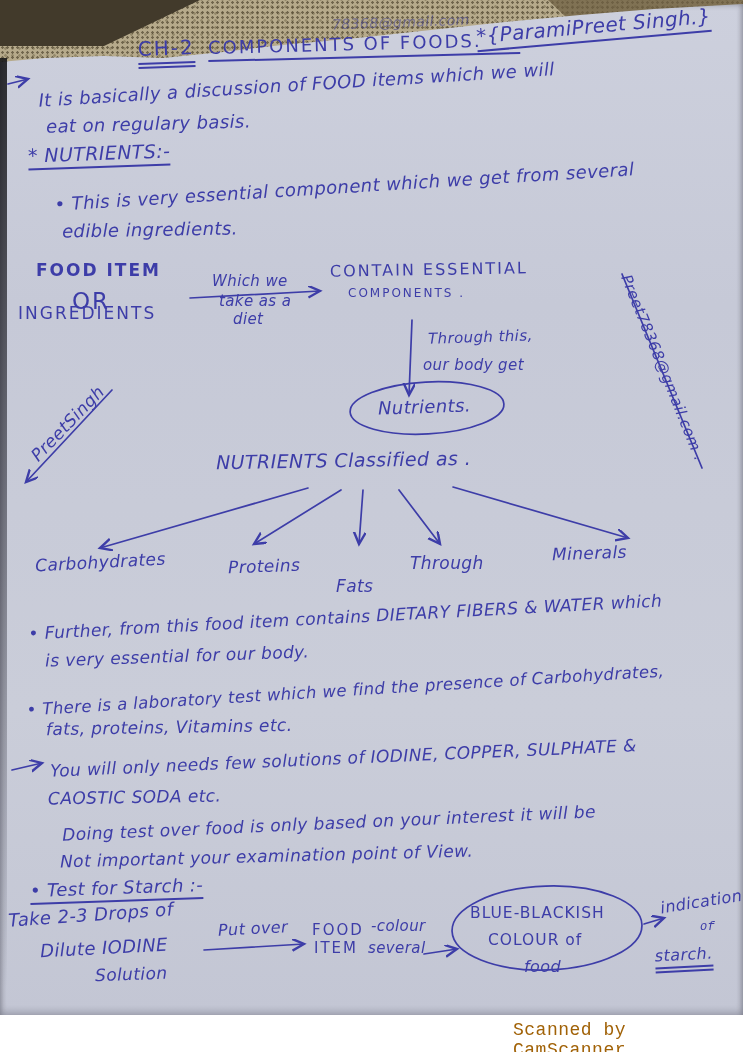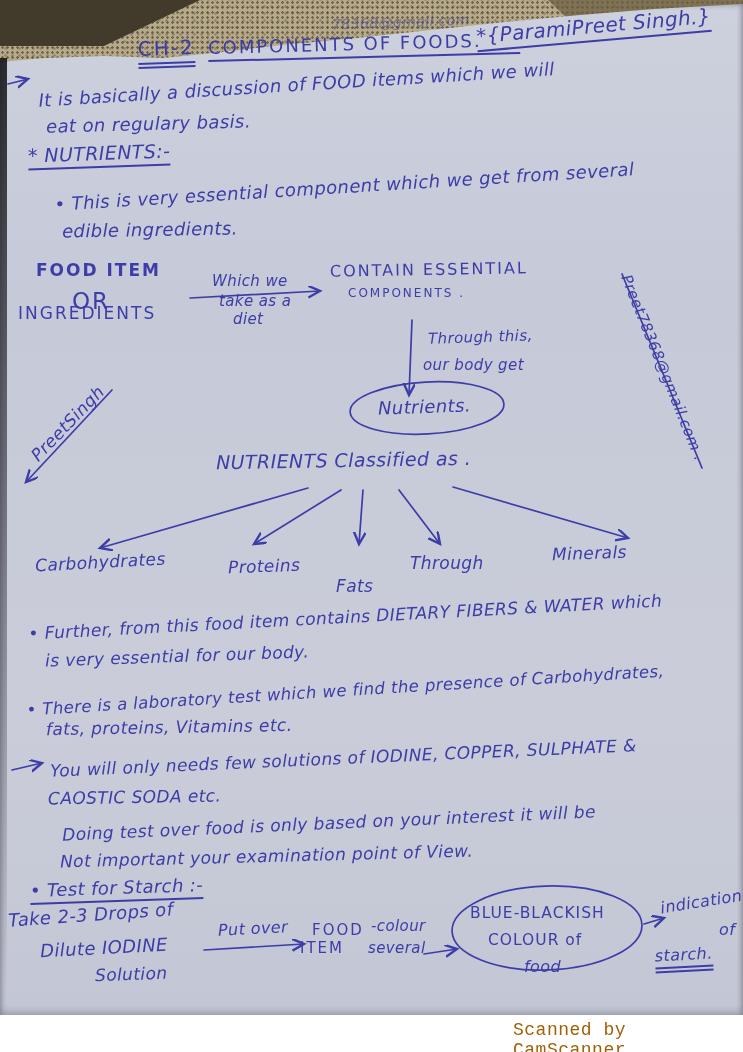--- a/index.html
+++ b/index.html
@@ -135,23 +135,23 @@
 <div class="hw" style="left:48px;top:787px;transform:rotate(-1deg);">CAOSTIC SODA etc.</div>
 <div class="hw" style="left:62px;top:813px;transform:rotate(-2.5deg);">Doing test over food is only based on your interest it will be</div>
 <div class="hw" style="left:60px;top:846px;transform:rotate(-1.5deg);">Not important your examination point of View.</div>
 
 <div class="hw ul" style="left:30px;top:877px;font-size:18px;transform:rotate(-2deg);">• Test for Starch :-</div>
 <div class="hw" style="left:8px;top:904px;font-size:18px;transform:rotate(-4deg);">Take 2-3 Drops of</div>
 <div class="hw" style="left:40px;top:937px;font-size:18px;transform:rotate(-3deg);">Dilute IODINE</div>
 <div class="hw" style="left:95px;top:964px;transform:rotate(-2deg);">Solution</div>
 <div class="hw" style="left:218px;top:919px;font-size:16px;transform:rotate(-3deg);">Put over</div>
 <div class="hw caps" style="left:312px;top:921px;font-size:15px;">FOOD</div>
-<div class="hw caps" style="left:300px;top:939px;font-size:15px;">ITEM</div>
+<div class="hw caps" style="left:314px;top:939px;font-size:15px;">ITEM</div>
 <div class="hw" style="left:371px;top:917px;font-size:15px;">-colour</div>
 <div class="hw" style="left:368px;top:939px;font-size:15px;">several</div>
 <div class="hw caps" style="left:470px;top:904px;font-size:15.5px;letter-spacing:1px;">BLUE-BLACKISH</div>
 <div class="hw caps" style="left:488px;top:931px;font-size:15.5px;letter-spacing:1px;">COLOUR of</div>
 <div class="hw" style="left:524px;top:957px;font-size:16px;">food</div>
 <div class="hw" style="left:660px;top:892px;font-size:16px;transform:rotate(-9deg);">indication</div>
-<div class="hw" style="left:719px;top:920px;font-size:16px;">of</div>
+<div class="hw" style="left:700px;top:920px;font-size:12px;font-family:Liberation Mono, monospace;">of</div>
 <div class="hw ul-dbl" style="left:655px;top:945px;font-size:16px;transform:rotate(-3deg);">starch.</div>
 
 <div class="footer">Scanned by CamScanner</div>
 
 </body></html>

